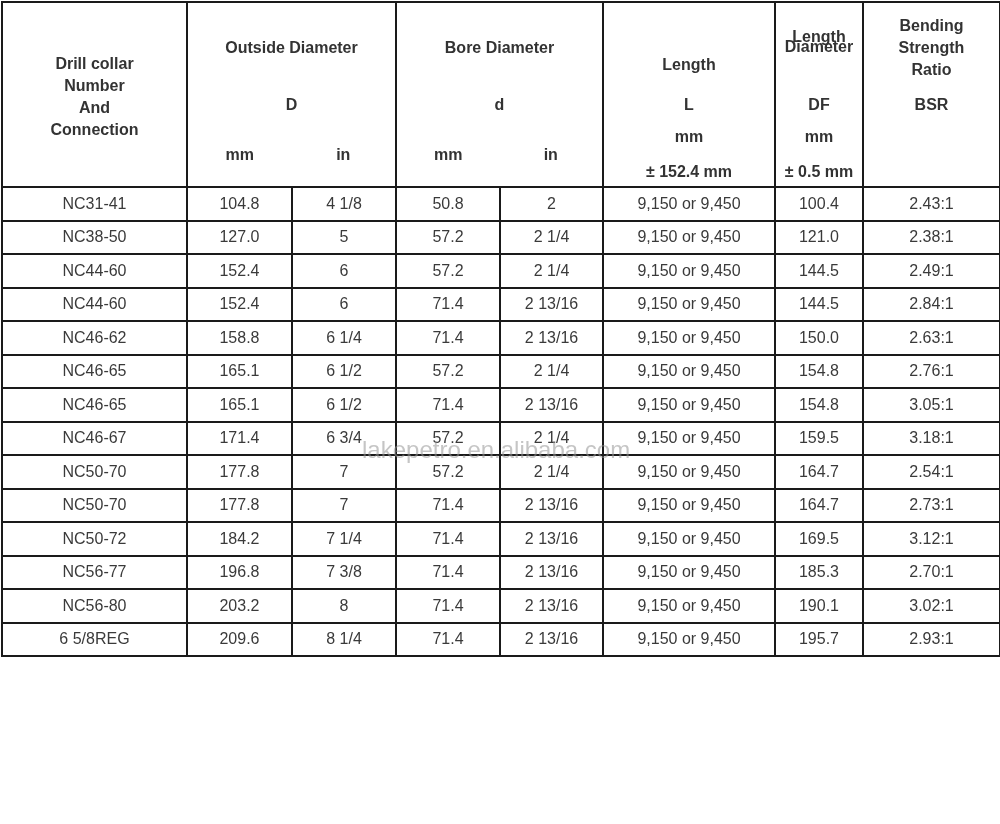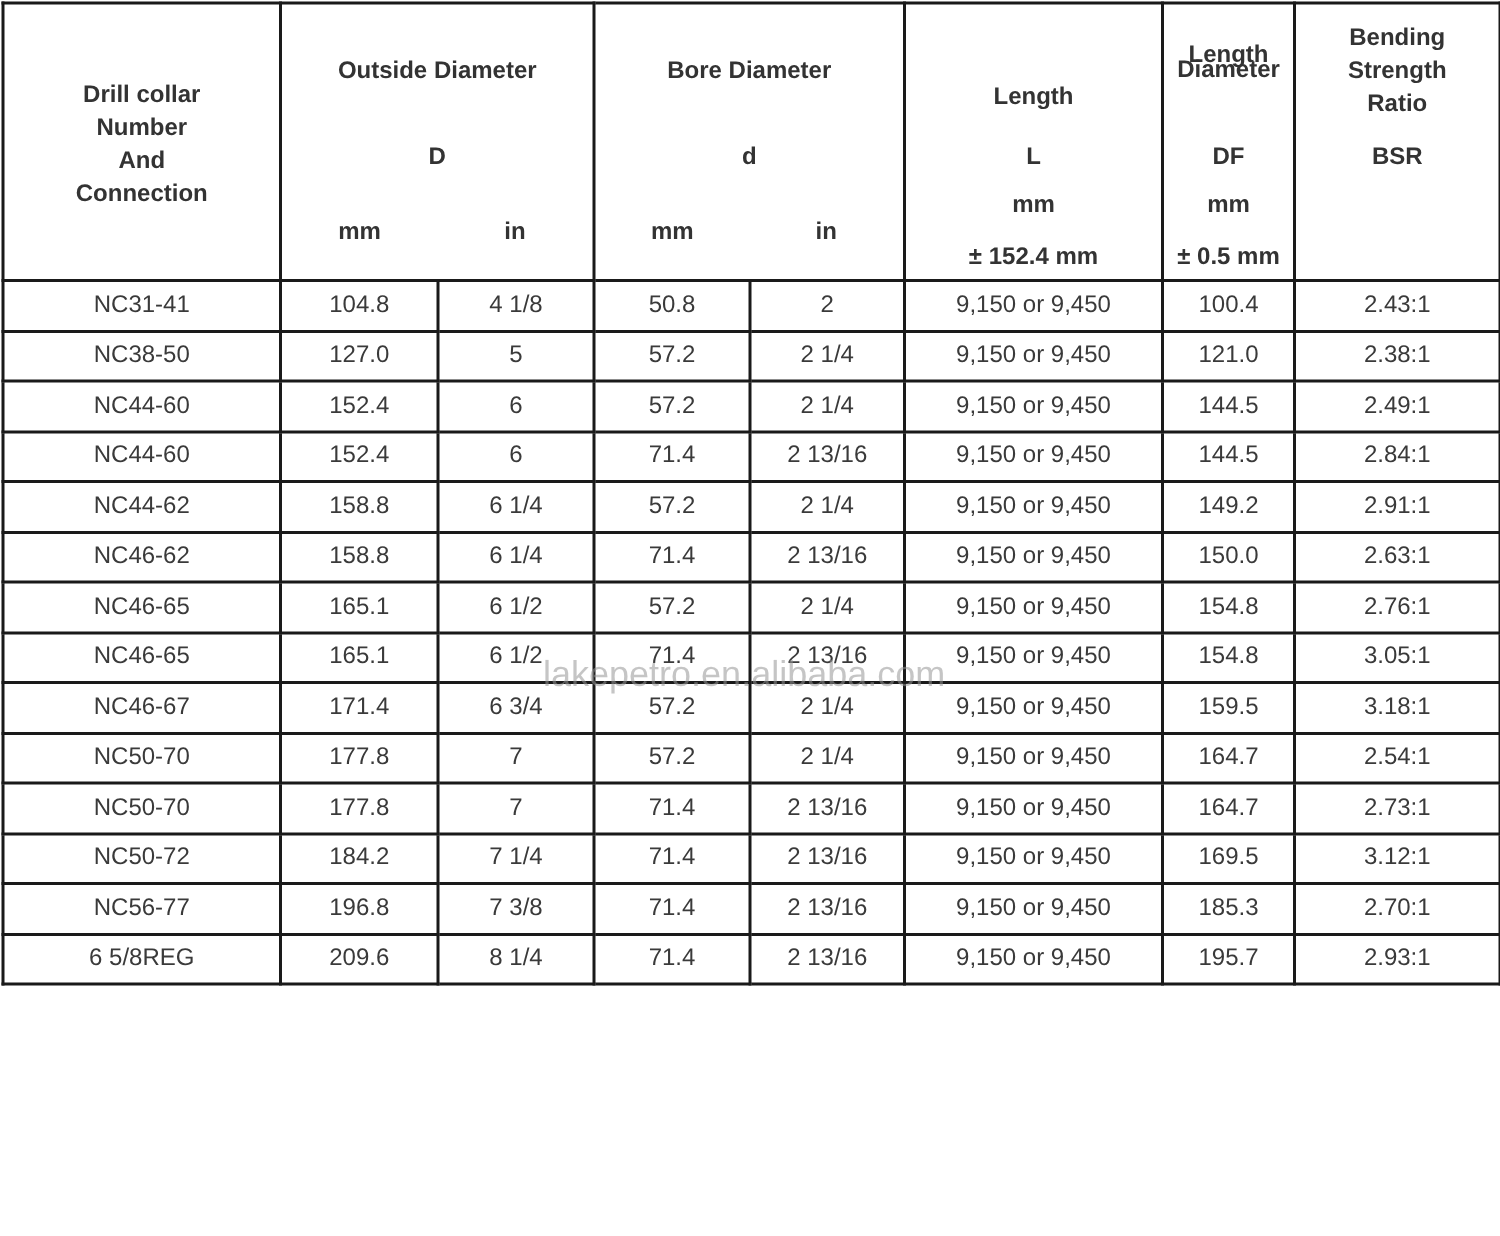--- a/index.html
+++ b/index.html
@@ -166,30 +166,20 @@
         <td>NC44-60</td>
         <td>152.4</td>
         <td>6</td>
         <td>71.4</td>
         <td>2 13/16</td>
         <td>9,150 or 9,450</td>
         <td>144.5</td>
         <td>2.84:1</td>
       </tr>
       <tr>
-        <td>NC44-62</td>
-        <td>158.8</td>
-        <td>6 1/4</td>
-        <td>57.2</td>
-        <td>2 1/4</td>
-        <td>9,150 or 9,450</td>
-        <td>149.2</td>
-        <td>2.91:1</td>
-      </tr>
-      <tr>
         <td>NC46-62</td>
         <td>158.8</td>
         <td>6 1/4</td>
         <td>71.4</td>
         <td>2 13/16</td>
         <td>9,150 or 9,450</td>
         <td>150.0</td>
         <td>2.63:1</td>
       </tr>
       <tr>
@@ -256,20 +246,30 @@
         <td>NC56-77</td>
         <td>196.8</td>
         <td>7 3/8</td>
         <td>71.4</td>
         <td>2 13/16</td>
         <td>9,150 or 9,450</td>
         <td>185.3</td>
         <td>2.70:1</td>
       </tr>
       <tr>
+        <td>NC56-80</td>
+        <td>203.2</td>
+        <td>8</td>
+        <td>71.4</td>
+        <td>2 13/16</td>
+        <td>9,150 or 9,450</td>
+        <td>190.1</td>
+        <td>3.02:1</td>
+      </tr>
+      <tr>
         <td>6 5/8REG</td>
         <td>209.6</td>
         <td>8 1/4</td>
         <td>71.4</td>
         <td>2 13/16</td>
         <td>9,150 or 9,450</td>
         <td>195.7</td>
         <td>2.93:1</td>
       </tr>
     </tbody>

